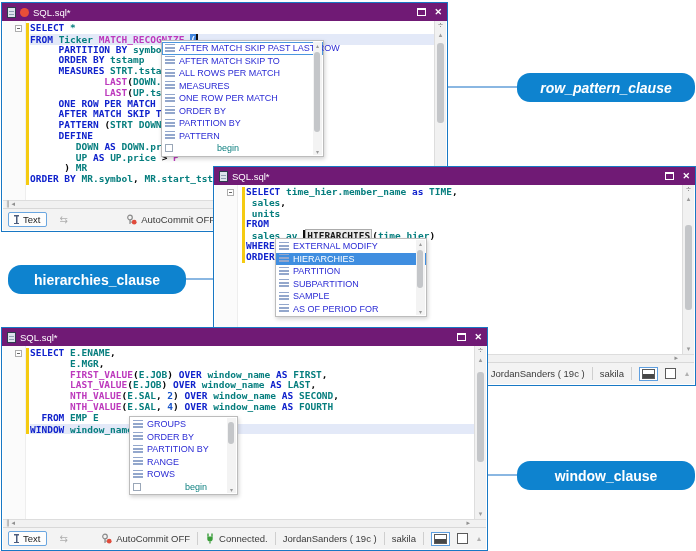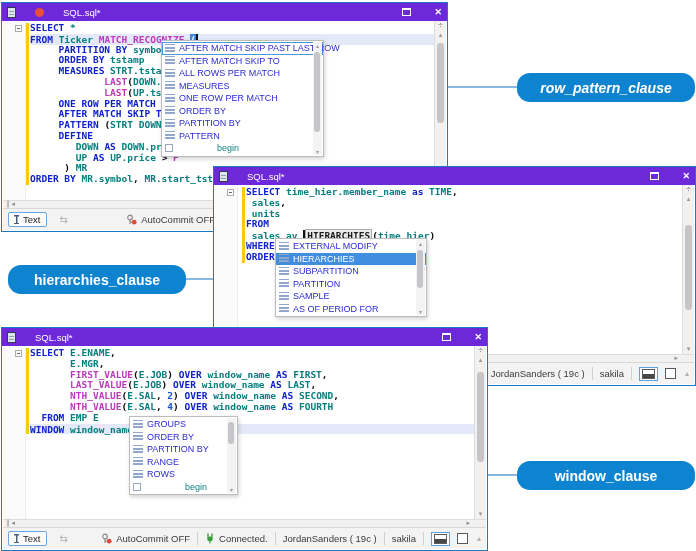--- a/index.html
+++ b/index.html
@@ -5,22 +5,22 @@
   html,body{margin:0;padding:0;background:#fff;}
   .page{position:relative;width:696px;height:551px;background:#ffffff;overflow:hidden;
         font-family:"Liberation Sans",sans-serif;}
 
   
   .win{position:absolute;background:#fff;border:1px solid #1878c4;box-sizing:border-box;}
   #win1{left:1px;top:2px;width:447px;height:230px;z-index:10;}
   #win2{left:213px;top:166px;width:483px;height:220px;z-index:20;}
   #win3{left:1px;top:327px;width:487px;height:224px;z-index:30;}
 
-  .titlebar{position:absolute;left:0;top:0;right:0;height:18px;background:#6d28d9;
-            display:flex;align-items:center;gap:19px;padding:0 5px;box-sizing:border-box;}
+  .titlebar{position:absolute;left:0;top:0;right:0;height:18px;background:#701a75;
+            display:flex;align-items:center;gap:4px;padding:0 5px;box-sizing:border-box;}
   .title-label{color:#fff;font-size:9.5px;flex:0 0 auto;}
   .tb-spacer{flex:1;}
   .icon-doc{width:9px;height:11px;background:#dde4ec;border:1px solid #2e3d4e;box-sizing:border-box;
             background-image:linear-gradient(#8fa0b4 0 0),linear-gradient(#8fa0b4 0 0);
             background-size:5px 1px,5px 1px;background-position:1px 3px,1px 6px;background-repeat:no-repeat;}
   .icon-moddot{width:9px;height:9px;border-radius:50%;background:#e84f38;}
   .btn-max{width:9px;height:8px;border:1px solid #fff;border-top:2px solid #fff;box-sizing:border-box;cursor:default;}
   .btn-close{color:#fff;font-size:9px;font-weight:bold;line-height:9px;margin-left:4px;}
   .btn-close::before{content:"\2715";}
 
@@ -262,25 +262,25 @@
           <div class="dd-item">
             <span class="icon-template"></span>
             <span class="dd-label">EXTERNAL MODIFY</span>
           </div>
           <div class="dd-item selected">
             <span class="icon-template"></span>
             <span class="dd-label">HIERARCHIES</span>
           </div>
           <div class="dd-item">
             <span class="icon-template"></span>
+            <span class="dd-label">PARTITION</span>
+          </div>
+          <div class="dd-item">
+            <span class="icon-template"></span>
             <span class="dd-label">SUBPARTITION</span>
-          </div>
-          <div class="dd-item">
-            <span class="icon-template"></span>
-            <span class="dd-label">PARTITION</span>
           </div>
           <div class="dd-item">
             <span class="icon-template"></span>
             <span class="dd-label">SAMPLE</span>
           </div>
           <div class="dd-item">
             <span class="icon-template"></span>
             <span class="dd-label">AS OF PERIOD FOR</span>
           </div>
         </div>

